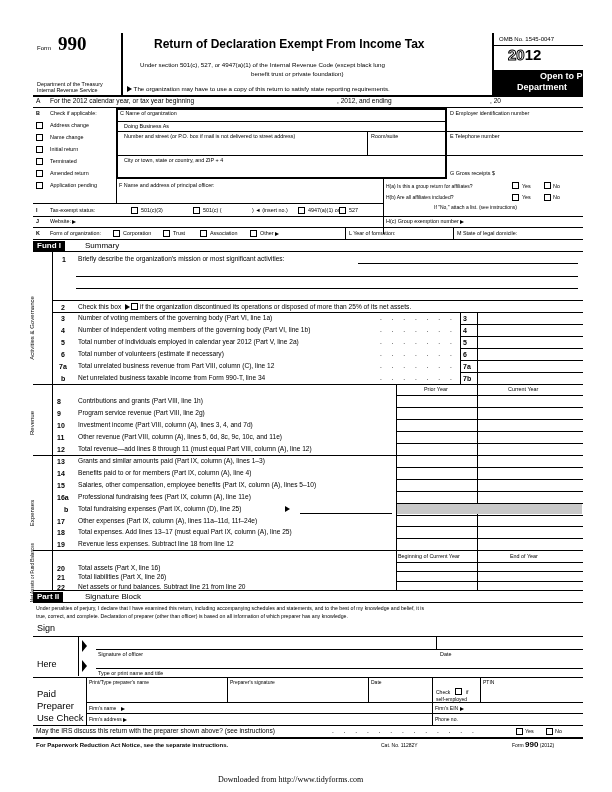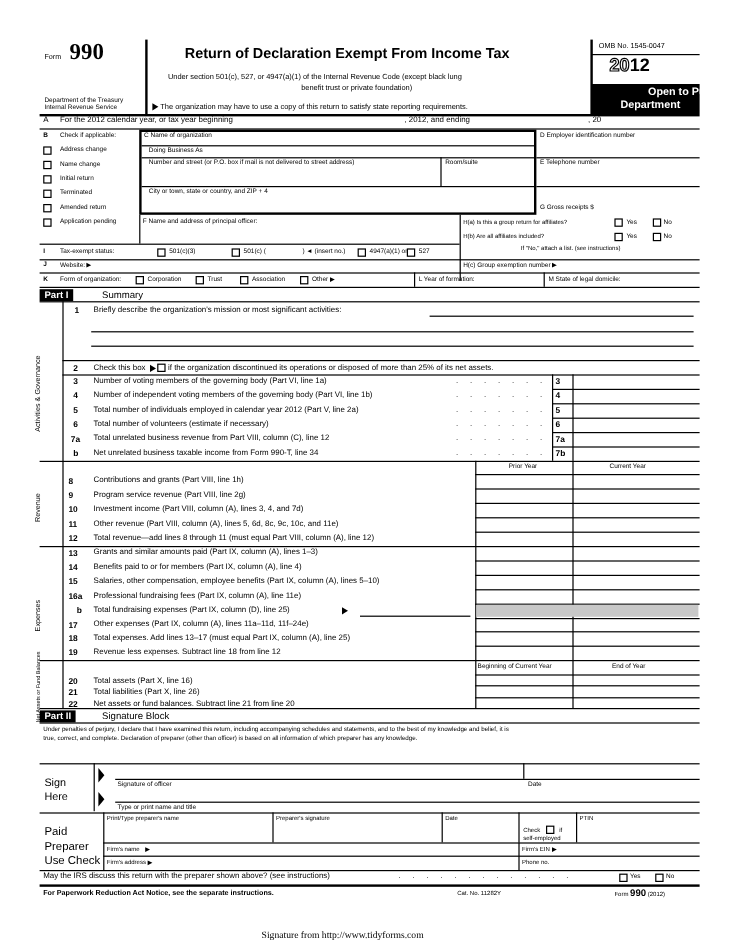--- a/index.html
+++ b/index.html
@@ -156,21 +156,21 @@
 </div>
 <div class="abs" style="left:285px;top:228px;width:55px;height:9px;"></div>
 <div class="vl" style="left:345px;top:227px;height:12px;"></div>
 <div class="t lbl6" style="left:349px;top:231px;">L Year of formation:</div>
 <div class="abs" style="left:410px;top:228px;width:40px;height:9px;"></div>
 <div class="vl" style="left:453px;top:227px;height:12px;"></div>
 <div class="t lbl6" style="left:457px;top:231px;">M State of legal domicile:</div>
 <div class="abs" style="left:545px;top:228px;width:35px;height:9px;"></div>
 <div class="hl" style="left:33px;top:239px;width:550px;"></div>
 
-<div class="partbox" style="left:33px;top:241px;">Part I</div>
+<div class="partbox" style="left:33px;top:241px;">Fund I</div>
 <div class="t" style="left:85px;top:242px;font-size:8px;">Summary</div>
 <div class="hl" style="left:33px;top:251px;width:550px;"></div>
 
 <div class="vl" style="left:52px;top:251px;height:339px;"></div>
 <div class="vert" style="left:-8px;top:325px;width:80px;text-align:center;">Activities &amp; Governance</div>
 <div class="vert" style="left:12px;top:420px;width:40px;text-align:center;">Revenue</div>
 <div class="vert" style="left:12px;top:510px;width:40px;text-align:center;">Expenses</div>
 <div class="vert" style="left:2px;top:570px;width:60px;text-align:center;font-size:4.6px;">Net Assets or Fund Balances</div>
 
 <div class="t num" style="left:62px;top:256px;">1</div>
@@ -325,21 +325,21 @@
   </div>
 <div class="hl" style="left:33px;top:590px;width:550px;"></div>
 
 <div class="partbox" style="left:33px;top:592px;">Part II</div>
 <div class="t" style="left:85px;top:593px;font-size:8px;">Signature Block</div>
 <div class="hl" style="left:33px;top:602px;width:550px;"></div>
 <div class="t" style="left:36px;top:606px;font-size:5.2px;">Under penalties of perjury, I declare that I have examined this return, including accompanying schedules and statements, and to the best of my knowledge and belief, it is</div>
 <div class="t" style="left:36px;top:614px;font-size:5.2px;">true, correct, and complete. Declaration of preparer (other than officer) is based on all information of which preparer has any knowledge.</div>
 <div class="hl" style="left:33px;top:636px;width:550px;"></div>
 
-<div class="t" style="left:37px;top:648px;font-size:9px;">Sign</div>
+<div class="t" style="left:37px;top:624px;font-size:9px;">Sign</div>
 <div class="t" style="left:37px;top:660px;font-size:9px;">Here</div>
 <div class="vl" style="left:78px;top:636px;height:40px;"></div>
 <div class="abs" style="left:82px;top:640px;width:0;height:0;border-top:6px solid transparent;border-bottom:6px solid transparent;border-left:5px solid #000;"></div>
 <div class="abs" style="left:82px;top:660px;width:0;height:0;border-top:6px solid transparent;border-bottom:6px solid transparent;border-left:5px solid #000;"></div>
 <div class="abs" style="left:96px;top:638px;width:338px;height:10px;"></div>
 <div class="vl" style="left:436px;top:636px;height:13px;"></div>
 <div class="abs" style="left:440px;top:638px;width:140px;height:10px;"></div>
 <div class="hl" style="left:96px;top:649px;width:487px;"></div>
 <div class="t lbl6" style="left:98px;top:652px;">Signature of officer</div>
 <div class="t lbl6" style="left:440px;top:652px;">Date</div>
@@ -400,13 +400,13 @@
 <div class="t lbl6" style="left:555px;top:729px;">No</div>
 <div class="hl thick" style="left:33px;top:737px;width:550px;"></div>
 
 <div class="t" style="left:36px;top:742px;font-size:6px;font-weight:bold;">For Paperwork Reduction Act Notice, see the separate instructions.</div>
 <div class="t" style="left:381px;top:743px;font-size:5px;">Cat. No. 11282Y</div>
 <div class="t" style="left:512px;top:741px;font-size:5px;">
   <span>Form</span>
   <span style="font-size:8px;font-weight:bold;">990</span>
   <span>(2012)</span>
 </div>
-<div class="t" style="left:218px;top:776px;font-size:8px;font-family:'Liberation Serif',serif;">Signature from http://www.tidyforms.com</div>
+<div class="t" style="left:218px;top:776px;font-size:8px;font-family:'Liberation Serif',serif;">Downloaded from http://www.tidyforms.com</div>
 
 </body></html>

